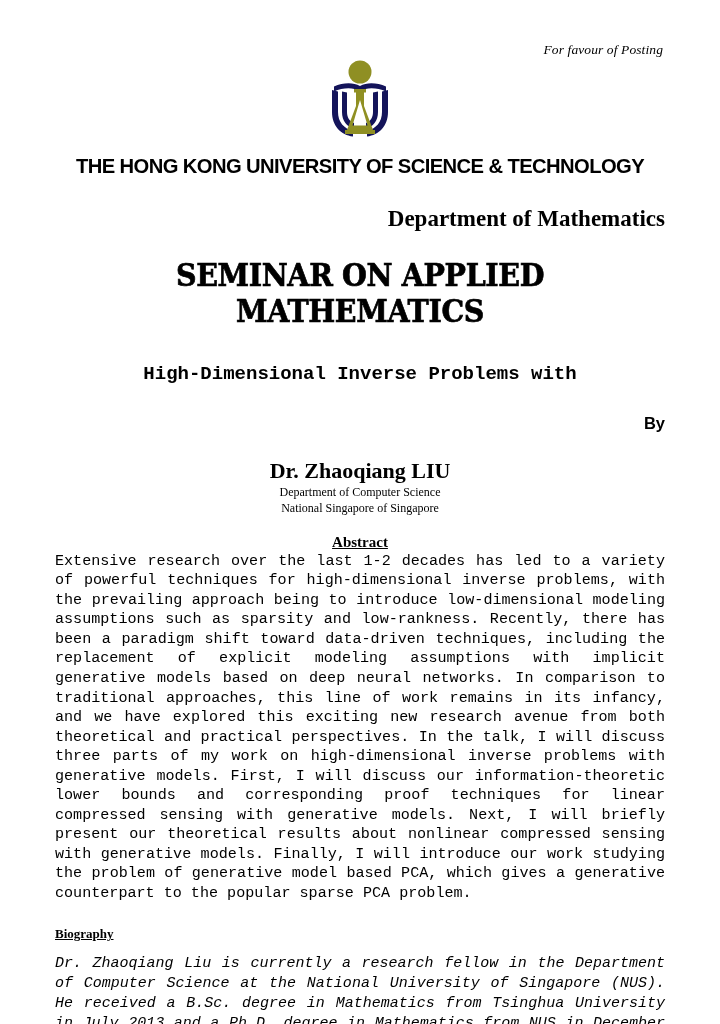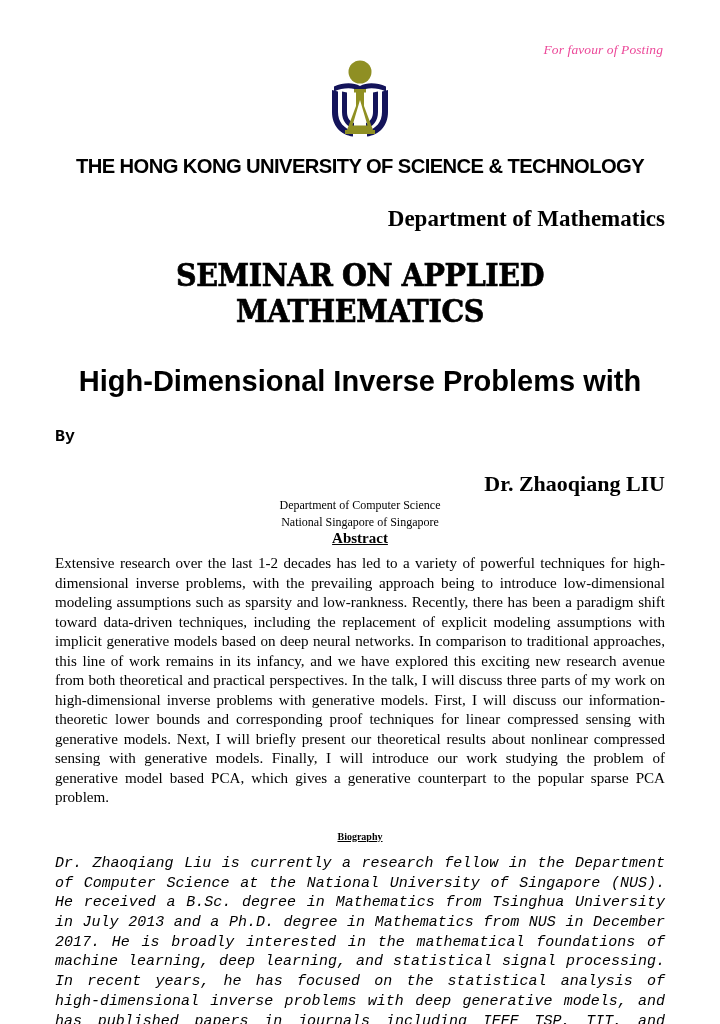--- a/index.html
+++ b/index.html
@@ -24,21 +24,21 @@
   }
 
   
   .notice {
     position: absolute;
     top: 42px;
     right: 57px;
     font-family: "Liberation Serif", serif;
     font-style: italic;
     font-size: 13.5px;
-    color: #ec4899;
+    color: #000000;
     letter-spacing: 0.1px;
   }
 
   
   .logo-wrap {
     padding-top: 60px;
     display: flex;
     justify-content: center;
   }
   .logo {
@@ -77,64 +77,64 @@
     font-size: 31px;
     letter-spacing: -0.4px;
     transform: scaleX(0.92);
     -webkit-text-stroke: 0.7px #000;
   }
 
   
   .talk-title {
     margin-top: 33px;
     text-align: center;
-    font-family: Liberation Sans, sans-serif;
-    font-weight: bold;
-    font-size: 29px;
+    font-family: Liberation Mono, monospace;
+    font-weight: bold;
+    font-size: 19px;
     line-height: 1.32;
   }
 
   
   .by {
     margin-top: 27px;
-    text-align: left;
-    font-family: Liberation Mono, monospace;
+    text-align: right;
+    font-family: Liberation Sans, sans-serif;
     font-weight: bold;
     font-size: 16.5px;
   }
   .speaker-name {
     margin-top: 25px;
-    text-align: right;
+    text-align: center;
     font-family: "Liberation Serif", serif;
     font-weight: bold;
     font-size: 22px;
   }
   .speaker-affil {
     text-align: center;
     font-family: "Liberation Serif", serif;
     font-size: 12px;
     line-height: 1.28;
     margin-top: 1px;
   }
 
   
   .sec-head {
     font-family: "Liberation Serif", serif;
     font-weight: bold;
     text-decoration: underline;
     font-size: 15px;
   }
   .sec-head.center { text-align: center; }
-  .sec-head.left { text-align: center; font-size: 10px; }
-
-  .abstract-head { }
+  .sec-head.left { text-align: left; font-size: 13px; }
+
+  .abstract-head { margin-top: 17px; }
 
   .abstract-body {
-    margin-top: 7px;
-    font-family: Liberation Serif, serif;
+    margin-top: 1px;
+    font-family: Liberation Mono, monospace;
     font-size: 15.1px;
     line-height: 1.295;
     text-align: justify;
     text-justify: inter-word;
   }
 
   .bio-head { margin-top: 23px; }
   .bio-body {
     margin-top: 12px;
     font-family: Liberation Mono, monospace;

